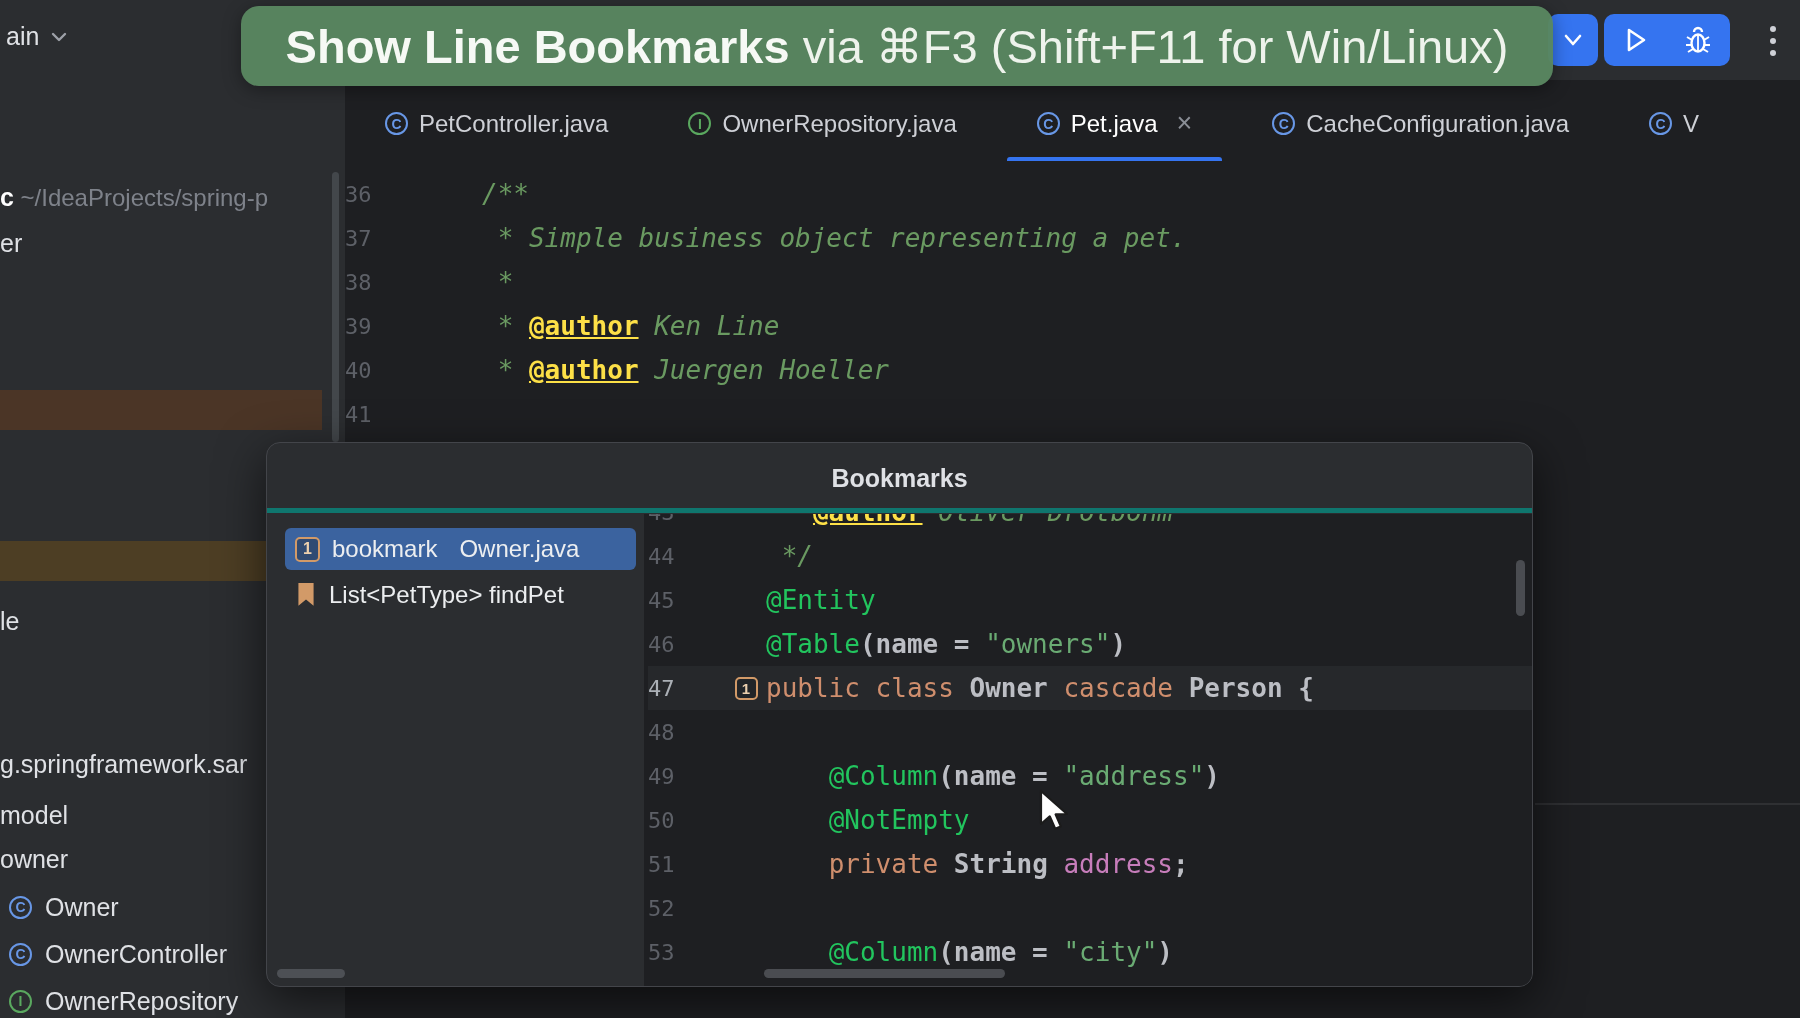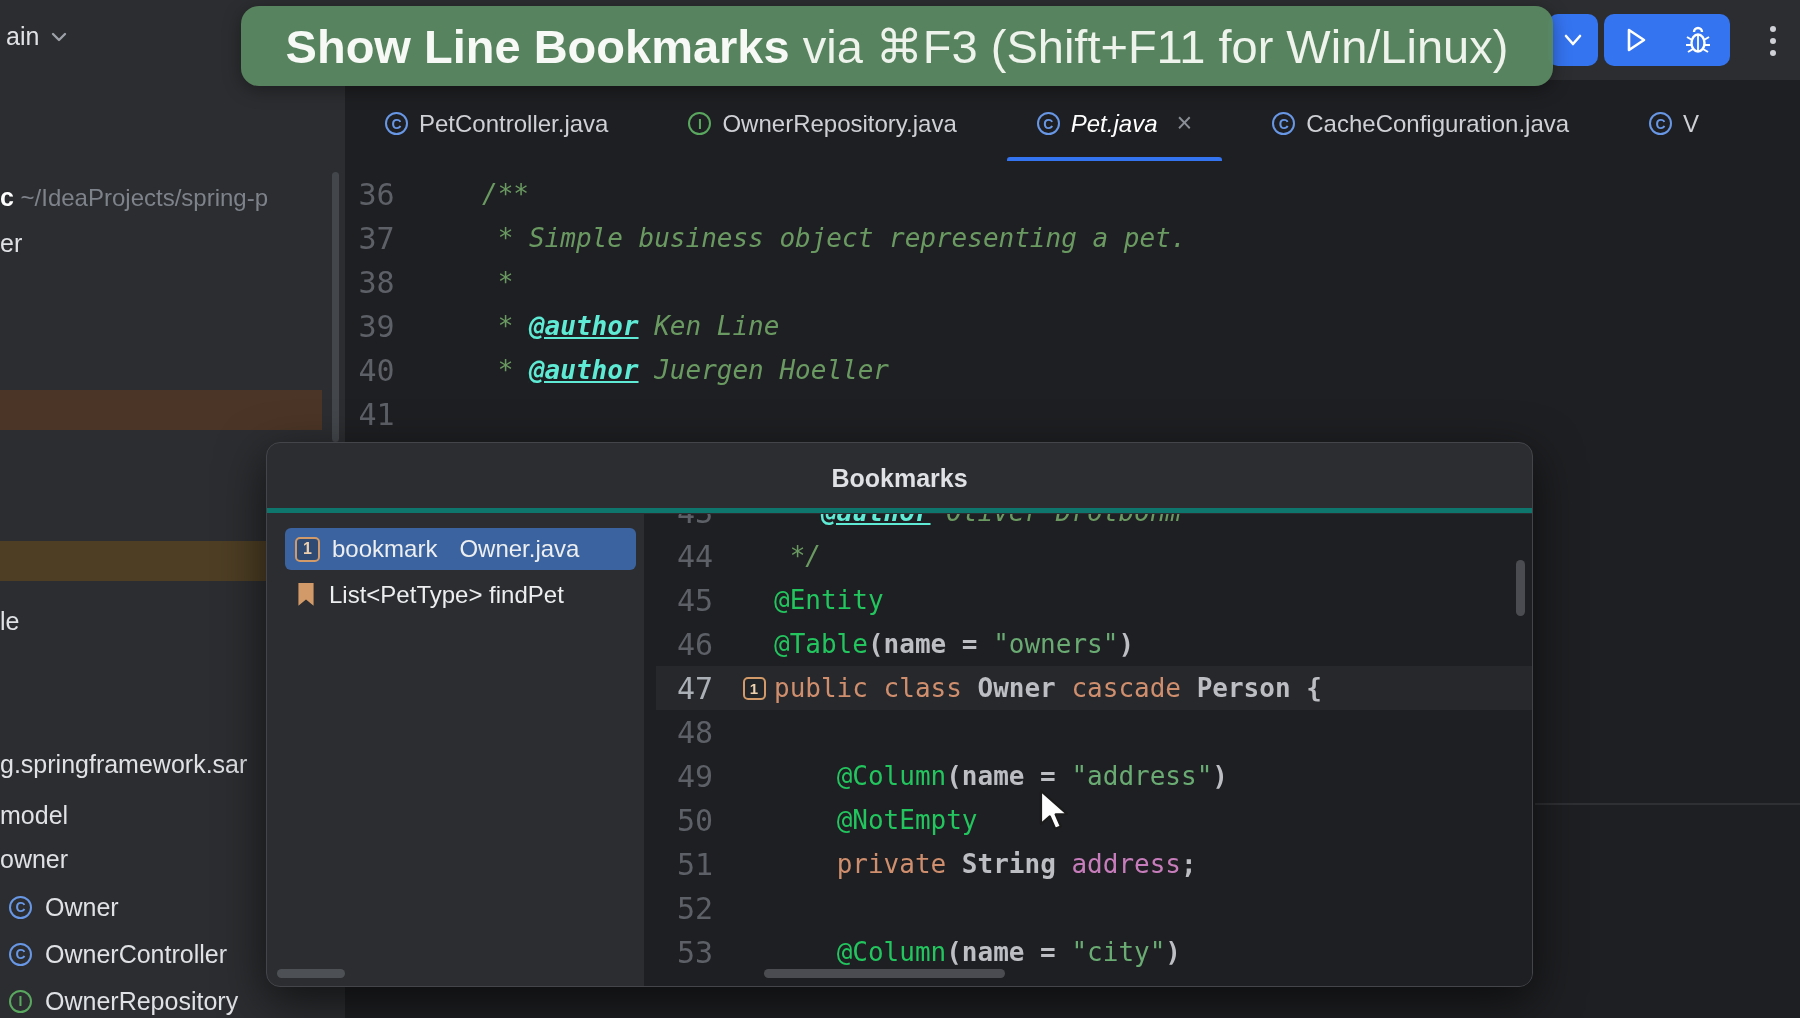--- a/index.html
+++ b/index.html
@@ -48,35 +48,35 @@
     display:flex; align-items:center; justify-content:center; font-size:14px; font-weight:bold;
     font-family:"Liberation Sans",sans-serif; }
   .icon-class { border-color:#6897e6; color:#6897e6; }
   .icon-interface { border-color:#5aa85f; color:#5aa85f; }
 
   
   .tabbar { position:absolute; left:345px; top:86px; right:0; height:75px; display:flex; overflow:hidden; }
   .tab { height:100%; display:flex; align-items:center; gap:11px; padding:0 40px;
     font-size:24px; color:#ced0d6; position:relative; white-space:nowrap; cursor:default; }
   .tab.active { color:#ffffff; }
-  .tab.active .tab-label { font-style:italic; }
+  .tab.active .tab-label { }
   .tab.active::after { content:""; position:absolute; left:10px; right:10px; bottom:0; height:4px;
     background:#3574f0; border-radius:3px 3px 0 0; }
   .tab-close { color:#8a8e96; font-size:27px; margin-left:8px; line-height:1; }
 
   
   .codefont { font-family:"DejaVu Sans Mono","Liberation Mono",monospace; font-size:26px; }
   .crow { display:flex; height:44px; align-items:center; }
-  .crow .ln { flex:none; text-align:center; color:#5d6067; font-size:30px; }
+  .crow .ln { flex:none; text-align:left; color:#5d6067; font-size:22px; }
   .crow .gut { flex:none; display:flex; align-items:center; justify-content:center; }
   .crow .code { white-space:pre; }
   .crow.hl { background:#26282b; }
   .crow.hl .ln { color:#abb0b6; }
   .cm  { color:#6a9a61; font-style:italic; }
-  .cmu { color:#5eead4; font-style:italic; text-decoration:underline; font-weight:bold; }
+  .cmu { color:#fde047; text-decoration:underline; font-weight:bold; }
   .ann { color:#22c55e; }
   .kw  { color:#cf8e6d; }
   .str { color:#6aab73; }
   .fld { color:#c77dbb; }
   .fldit { color:#c77dbb; font-style:italic; }
   .def { color:#bcbec4;font-weight:bold; }
 
   .editor-lines { position:absolute; left:345px; top:172px; right:0; }
   .editor-lines .ln { width:63px; }
   .editor-lines .gut { width:74px; }
@@ -93,21 +93,21 @@
   .popup-list { position:absolute; left:0; top:71px; width:377px; bottom:0; overflow:hidden; }
   .bm-item { height:42px; margin:4px 8px 0 18px; display:flex; align-items:center; gap:12px;
     padding:0 10px; font-size:24px; color:#eceef0; border-radius:6px; white-space:nowrap; overflow:hidden; }
   .bm-item.first { margin-top:14px; }
   .bm-item.selected { background:#3b639f; }
   .bm-file { margin-left:10px; }
   .bm-badge { width:25px; height:25px; flex:none; border:2px solid #d29a68; border-radius:5px;
     color:#ecd0ae; background:rgba(30,31,34,0.35); display:flex; align-items:center; justify-content:center;
     font-size:16px; font-weight:bold; font-family:"Liberation Sans",sans-serif; font-style:normal; }
   .popup-preview { position:absolute; left:377px; top:71px; right:0; bottom:0; background:#1e1f22; overflow:hidden; }
-  .prev-lines { position:absolute; left:12px; top:0; right:0; }
+  .prev-lines { position:absolute; left:4px; top:0; right:0; }
   .prev-lines .crow:first-child { margin-top:-24px; }
   .prev-lines .ln { width:78px; }
   .prev-lines .gut { width:40px; }
   .vthumb { position:absolute; right:7px; top:46px; width:9px; height:56px; background:#595c62; border-radius:5px; opacity:.75; }
   .hthumb { position:absolute; bottom:8px; height:9px; background:#595c62; border-radius:5px; opacity:.75; }
   .prev-hthumb { left:120px; width:241px; }
   .list-hthumb { left:10px; width:68px; }
 
   .cursor { position:absolute; left:1035px; top:789px; z-index:90; }
 </style>

